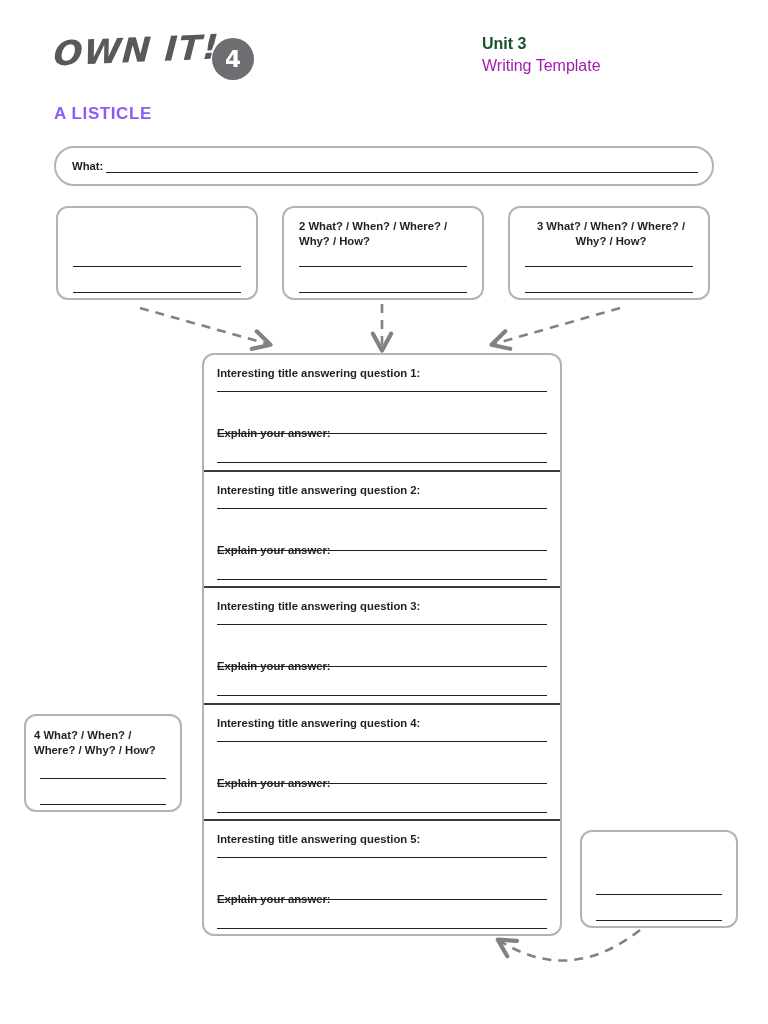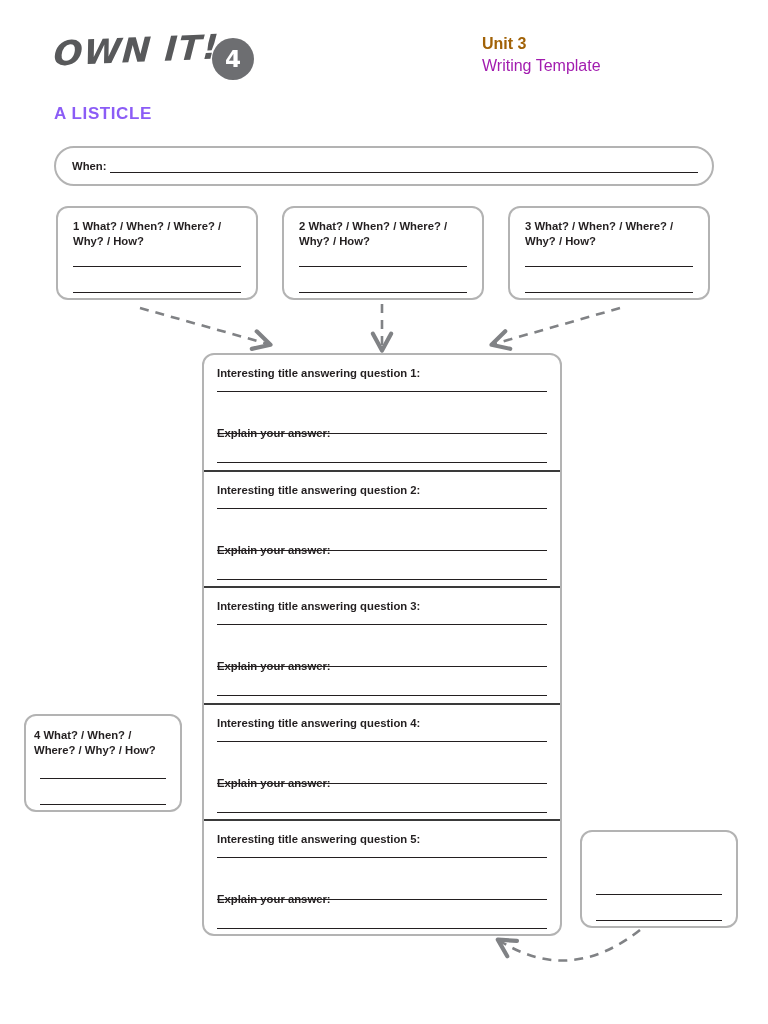--- a/index.html
+++ b/index.html
@@ -31,21 +31,21 @@
     position: absolute; left: 212px; top: 38px;
     width: 42px; height: 42px; border-radius: 50%;
     background: #6d6e71;
     color: #ffffff;
     font-size: 23px; font-weight: 700;
     display: flex; align-items: center; justify-content: center;
     font-family: "DejaVu Sans", sans-serif;
   }
   #header-unit {
     position: absolute; left: 482px; top: 35px;
-    font-size: 16px; font-weight: 700; color: #a16207;
+    font-size: 16px; font-weight: 700; color: #14532d;
   }
   #header-subtitle {
     position: absolute; left: 482px; top: 57px;
     font-size: 16px; font-weight: 400; color: #a21caf;
   }
   #page-title {
     position: absolute; left: 54px; top: 104px;
     font-size: 17px; font-weight: 700; letter-spacing: 0.6px;
     color: #8b5cf6;
   }
@@ -78,21 +78,21 @@
     position: absolute; left: 16px; top: 10px; right: 14px;
     display: flex; align-items: flex-end;
   }
   #topic-label { font-size: 11.3px; font-weight: 700; padding-bottom: 1px; }
   #topic-line { flex: 1; border-bottom: 1.2px solid #231f20; margin-left: 3px; height: 14px; }
 
   
   .qbox { width: 202px; height: 94px; top: 206px; }
   #qbox-1 { left: 56px; }
   #qbox-2 { left: 282px; padding-left: 28px; }
-  #qbox-3 { left: 508px; }
+  #qbox-3 { left: 508px; text-align: center; }
   .qbox .boxlabel { position: absolute; left: 15px; top: 11px; right: 11px; }
   .qbox .wline { position: absolute; left: 15px; right: 15px; }
   .qbox .l1 { top: 58px; }
   .qbox .l2 { top: 84px; }
 
   
   .sbox { width: 158px; height: 98px; }
   #sbox-4 { left: 24px; top: 714px; }
   #sbox-5 { left: 580px; top: 830px; }
   .sbox .boxlabel { position: absolute; left: 8px; top: 12px; right: 8px; }
@@ -135,27 +135,26 @@
 <div id="header">
   <div id="brand-logo">OWN IT!</div>
   <div id="unit-badge">4</div>
   <div id="header-unit">Unit 3</div>
   <div id="header-subtitle">Writing Template</div>
 </div>
 <div id="page-title">A LISTICLE</div>
 
 <div class="rbox" id="topic-box">
   <div id="topic-inner">
-    <span id="topic-label">When:</span>
+    <span id="topic-label">What:</span>
     <span id="topic-line"></span>
   </div>
 </div>
 
 <div class="rbox qbox" id="qbox-1">
-  <div class="boxlabel">1 What? / When? / Where? / Why? / How?</div>
   <div class="wline l1"></div>
   <div class="wline l2"></div>
 </div>
 <div class="rbox qbox" id="qbox-2">
   <div class="boxlabel">2 What? / When? / Where? / Why? / How?</div>
   <div class="wline l1"></div>
   <div class="wline l2"></div>
 </div>
 <div class="rbox qbox" id="qbox-3">
   <div class="boxlabel">3 What? / When? / Where? / Why? / How?</div>

